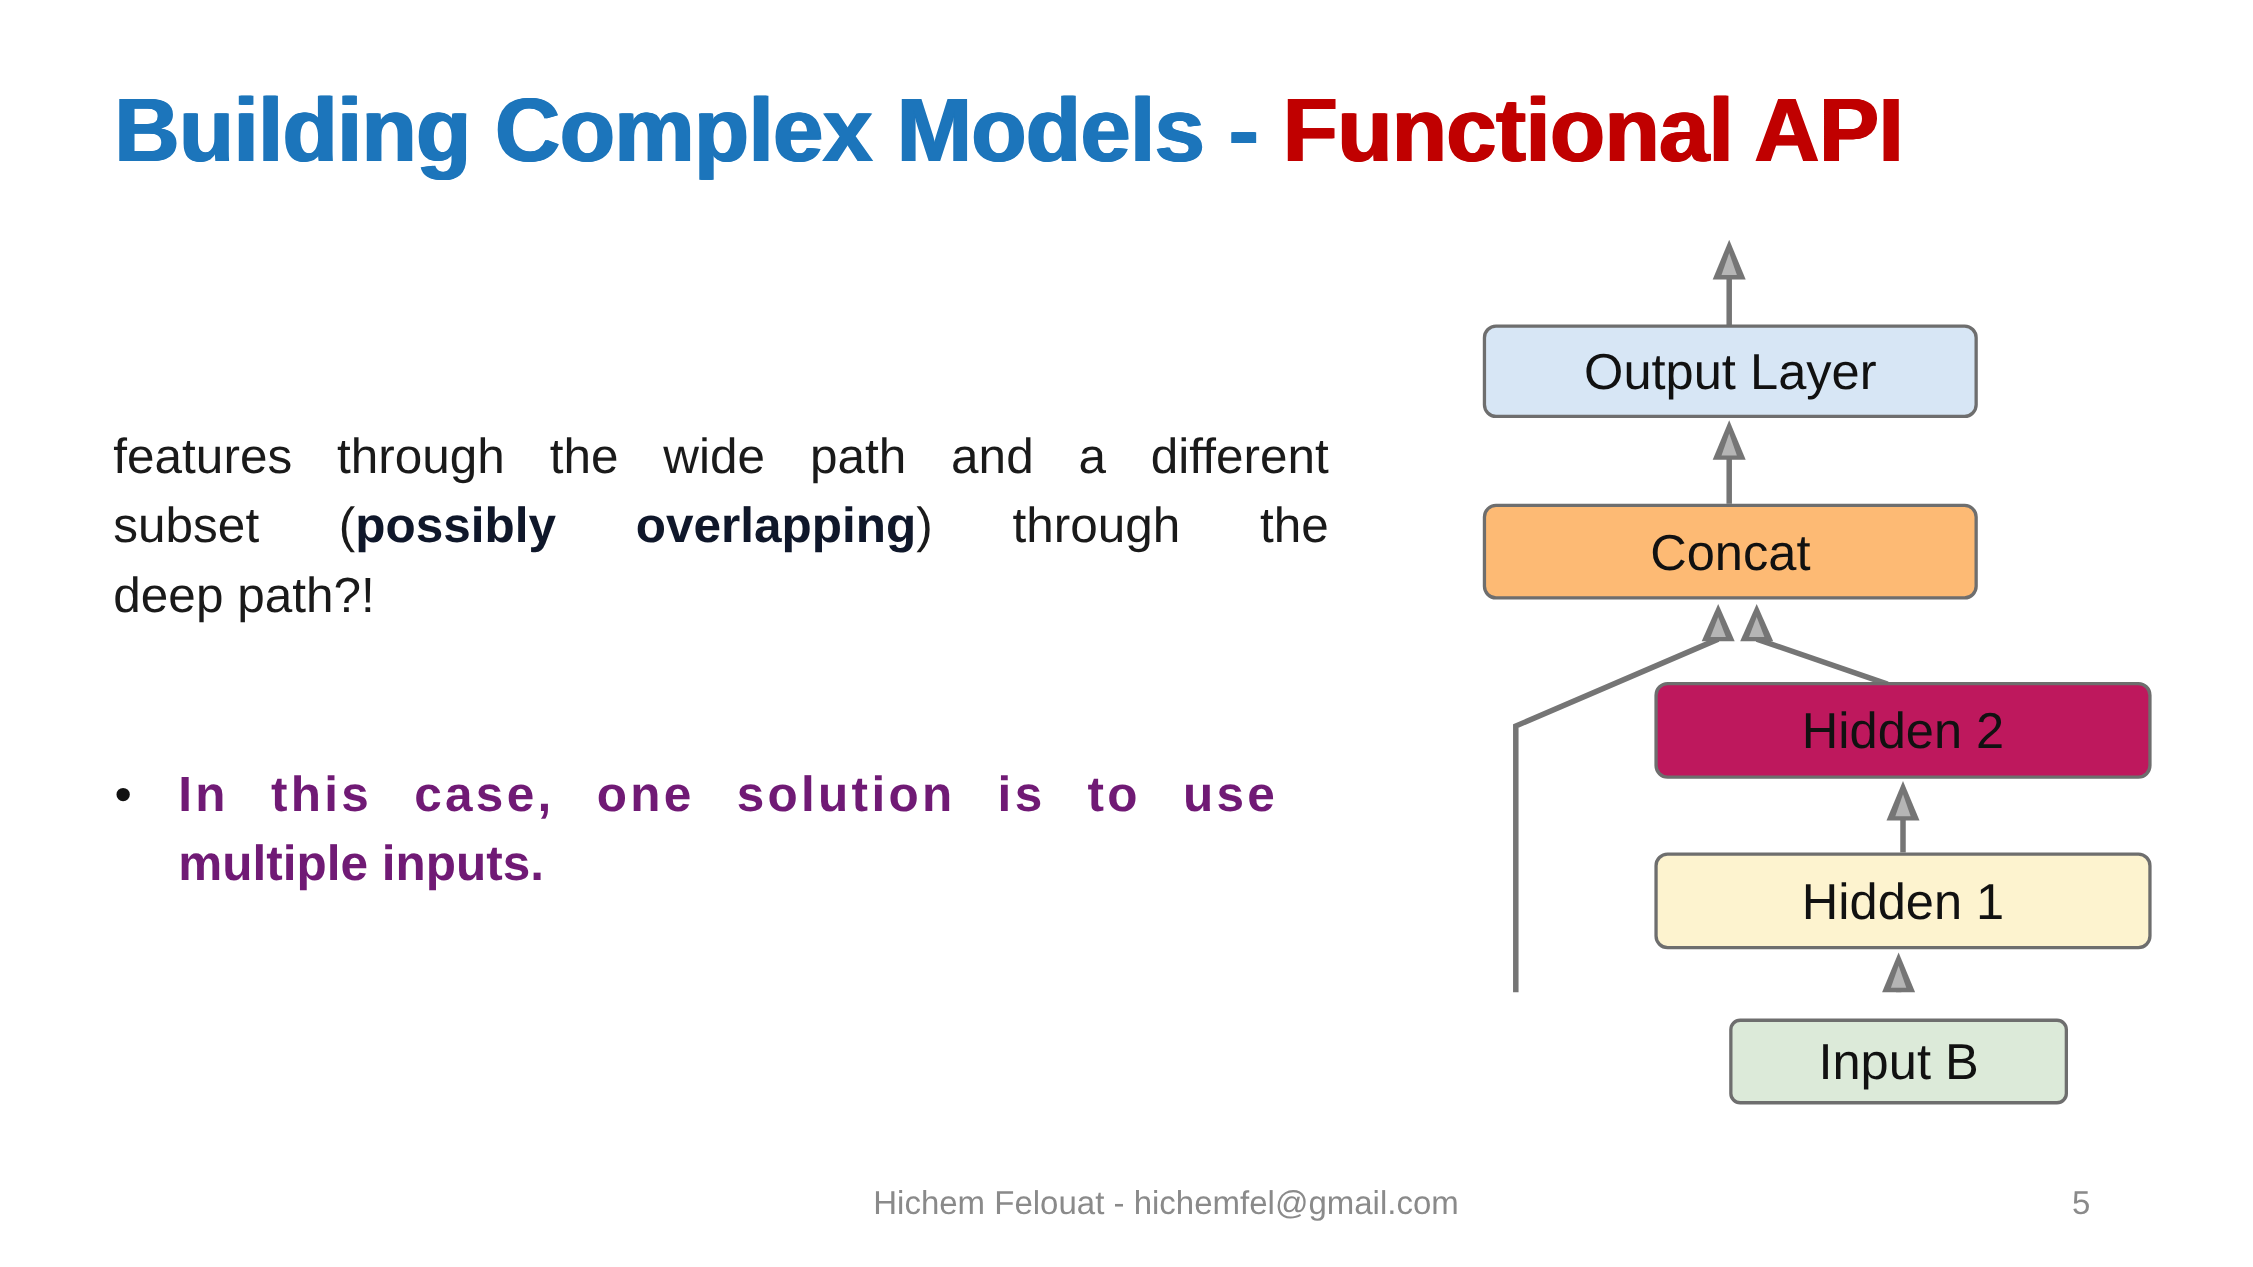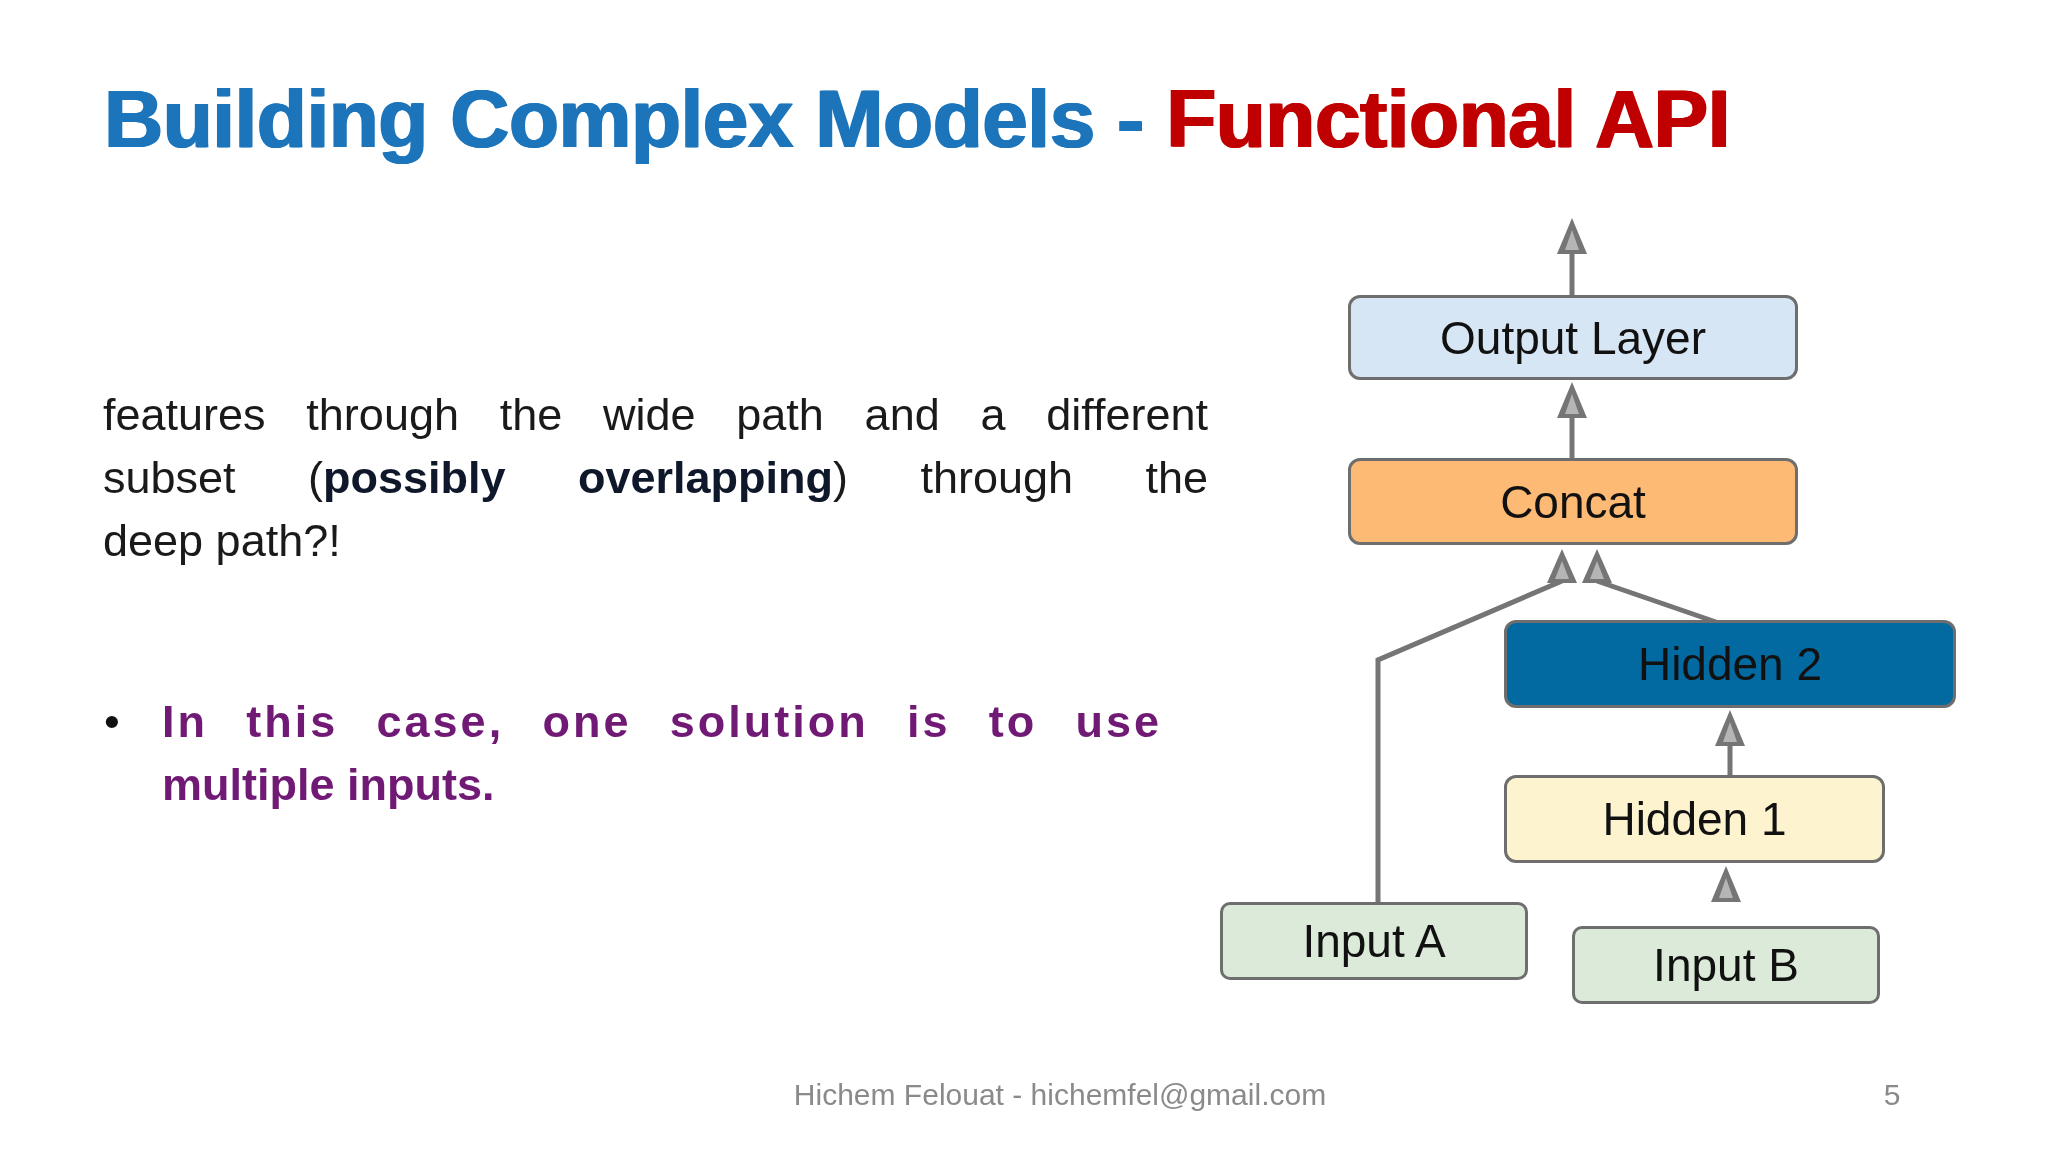--- a/index.html
+++ b/index.html
@@ -42,22 +42,22 @@
 
   
   .node{
     position:absolute;box-sizing:border-box;
     border:3px solid #6e6e6e;border-radius:12px;
     display:flex;align-items:center;justify-content:center;
     font-size:46px;color:#111111;
   }
   .node-output{left:1348px;top:295px;width:450px;height:85px;background:#d7e6f5;}
   .node-concat{left:1348px;top:458px;width:450px;height:87px;background:#fdba74;}
-  .node-hidden2{left:1504px;top:620px;width:452px;height:88px;background:#0369a1;}
-  .node-hidden1{left:1504px;top:775px;width:381px;height:88px;background:#fdf3cf;}
+  .node-hidden2{left:1504px;top:620px;width:452px;height:88px;background:#be185d;}
+  .node-hidden1{left:1504px;top:775px;width:452px;height:88px;background:#fdf3cf;}
   .node-inputa{left:1220px;top:902px;width:308px;height:78px;background:#dcead9;border-radius:10px;}
   .node-inputb{left:1572px;top:902px;width:308px;height:78px;background:#dcead9;border-radius:10px;margin-top:24px;}
 
   .arrows{position:absolute;left:0;top:0;pointer-events:none;}
 
   
   .footer-credit{
     position:absolute;left:0;top:1078px;width:2048px;
     text-align:center;font-size:30px;color:#8a8a8a;padding-left:36px;
   }
@@ -117,19 +117,18 @@
       <polygon points="1726,878 1719,898 1733,898"></polygon>
       <polygon points="1562,561 1555,579 1569,579"></polygon>
       <polygon points="1597,561 1590,579 1604,579"></polygon>
     </g>
   </svg>
 
   <div class="node node-output">Output Layer</div>
   <div class="node node-concat">Concat</div>
   <div class="node node-hidden2">Hidden 2</div>
   <div class="node node-hidden1">Hidden 1</div>
-  <div class="node node-inputa">Input A</div>
   <div class="node node-inputb">Input B</div>
 
   <div class="footer-credit">Hichem Felouat - hichemfel@gmail.com</div>
   <div class="page-number">5</div>
 
 </div>
 
 </body></html>

